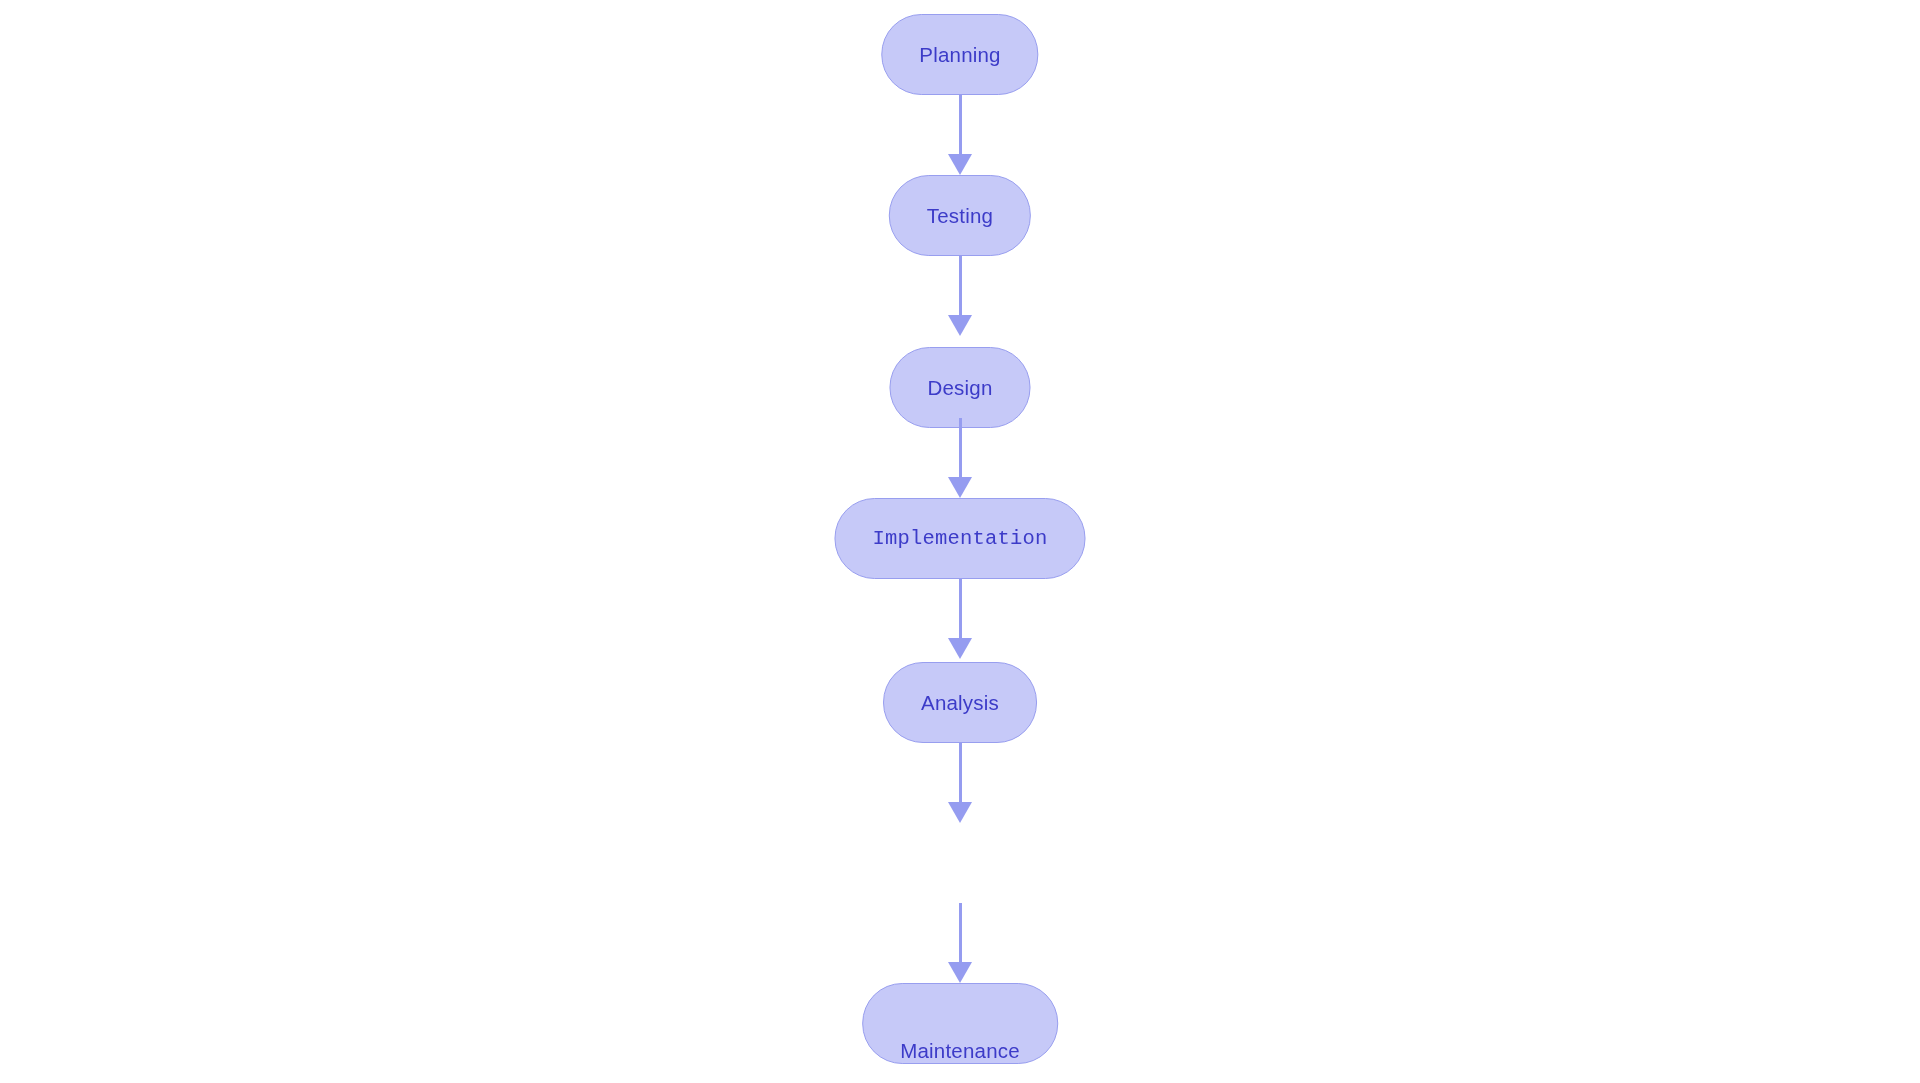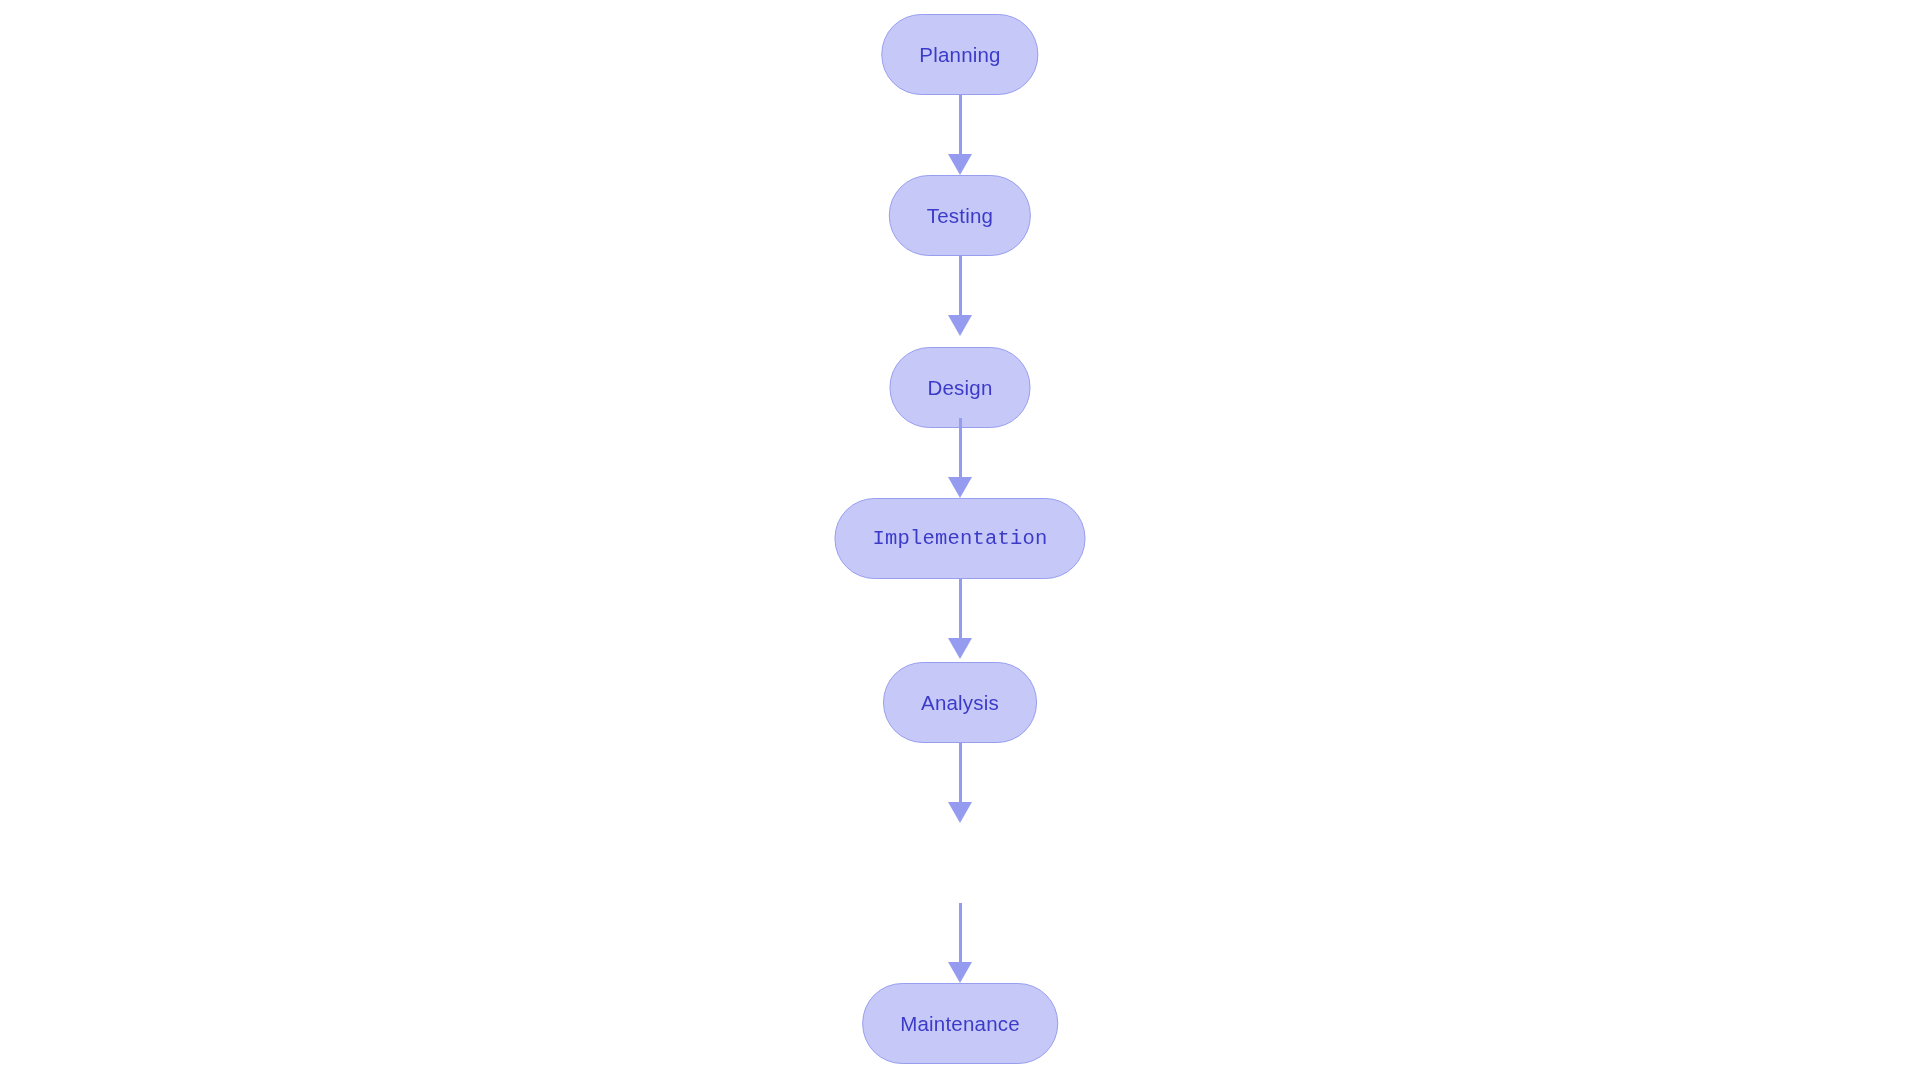--- a/index.html
+++ b/index.html
@@ -58,21 +58,21 @@
     border-right:12px solid transparent;
     border-top:21px solid var(--arrow);
   }
   
   #node-0{top:14px;}  #conn-0{top:95px;}
   #node-1{top:175px;} #conn-1{top:256px;}
   #node-2{top:347px;} #conn-2{top:418px;}
   #node-3{top:498px;font-family:Liberation Mono, monospace;} #conn-3{top:579px;}
   #node-4{top:662px;} #conn-4{top:743px;}
   #node-5{top:822px;} #conn-5{top:903px;}
-  #node-6{top:983px;}
+  #node-6{top:983px;align-items:flex-end;}
 </style>
 </head>
 <body>
 
 <div class="canvas">
 
   <div class="node" id="node-0">
     <span>Planning</span>
   </div>
   <div class="connector" id="conn-0">

